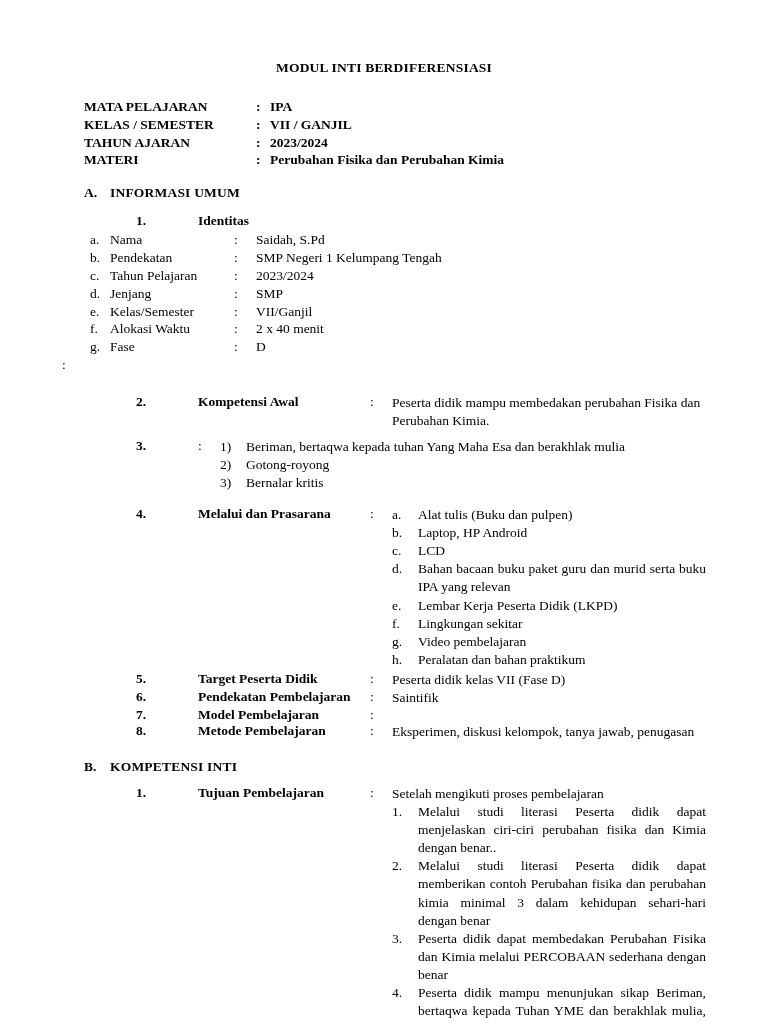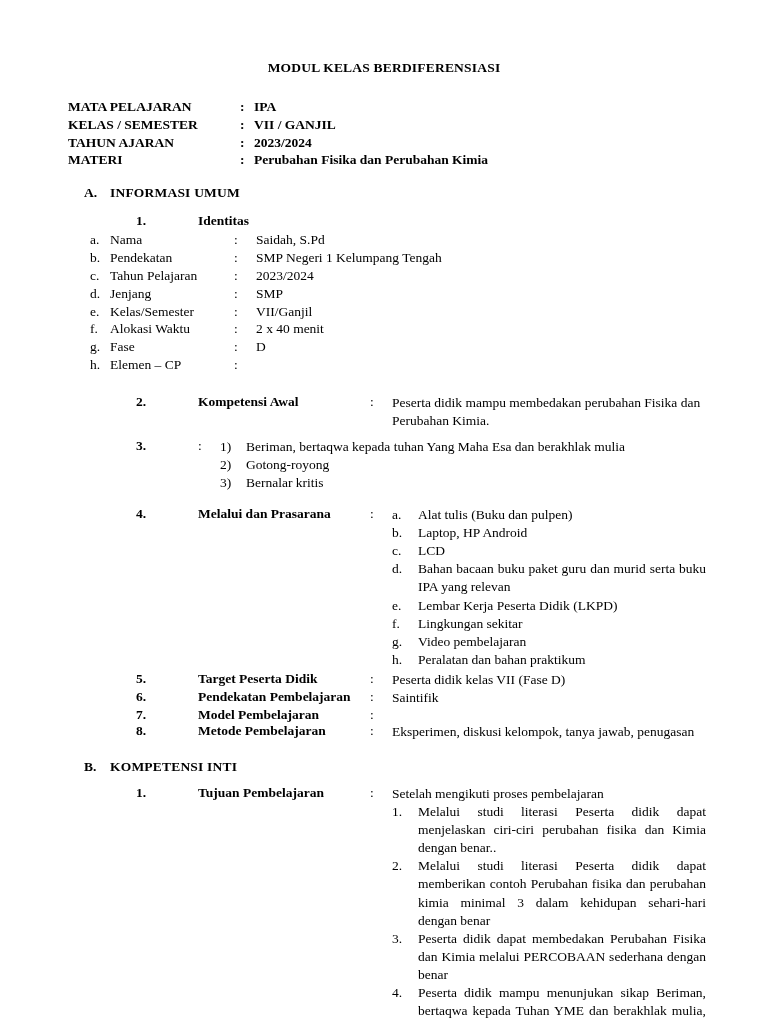--- a/index.html
+++ b/index.html
@@ -30,20 +30,21 @@
 
   
   .meta {
     margin: 0 0 14px 6px;
     font-size: 13.5px;
     font-weight: bold;
   }
   .meta-row {
     display: flex;
     line-height: 1.32;
+    margin-left: 16px;
   }
   .meta-label { width: 172px; }
   .meta-colon { width: 14px; }
   .meta-value { flex: 1; }
 
   
   .section {
     display: flex;
     font-size: 13.5px;
     font-weight: bold;
@@ -97,21 +98,21 @@
   .col-num { flex: 0 0 136px; padding-left: 74px; box-sizing: border-box; font-weight: bold; }
   .col-label { flex: 0 0 172px; font-weight: bold; }
   .col-colon { flex: 0 0 22px; }
   .col-body { flex: 1; }
 </style>
 </head>
 <body>
 
 <div class="page">
 
-  <div class="doc-title">MODUL KELAS BERDIFERENSIASI</div>
+  <div class="doc-title">MODUL INTI BERDIFERENSIASI</div>
 
   <div class="meta">
     <div class="meta-row">
       <div class="meta-label">MATA PELAJARAN</div>
       <div class="meta-colon">:</div>
       <div class="meta-value">IPA</div>
     </div>
     <div class="meta-row">
       <div class="meta-label">KELAS / SEMESTER</div>
       <div class="meta-colon">:</div>
@@ -169,21 +170,20 @@
       <div class="sub-letter"><span class="lt">f.</span><span>Alokasi Waktu</span></div>
       <div class="sub-colon">:</div>
       <div class="sub-value">2 x 40 menit</div>
     </div>
     <div class="sub-row">
       <div class="sub-letter"><span class="lt">g.</span><span>Fase</span></div>
       <div class="sub-colon">:</div>
       <div class="sub-value">D</div>
     </div>
     <div class="sub-row">
-      <div class="sub-letter"><span class="lt">h.</span><span>Elemen – CP</span></div>
       <div class="sub-colon">:</div>
     </div>
   </div>
 
   <div class="spacer-20"></div>
 
   <div class="row-wrap">
     <div class="col-num">2.</div>
     <div class="col-label">Kompetensi Awal</div>
     <div class="col-colon">:</div>

